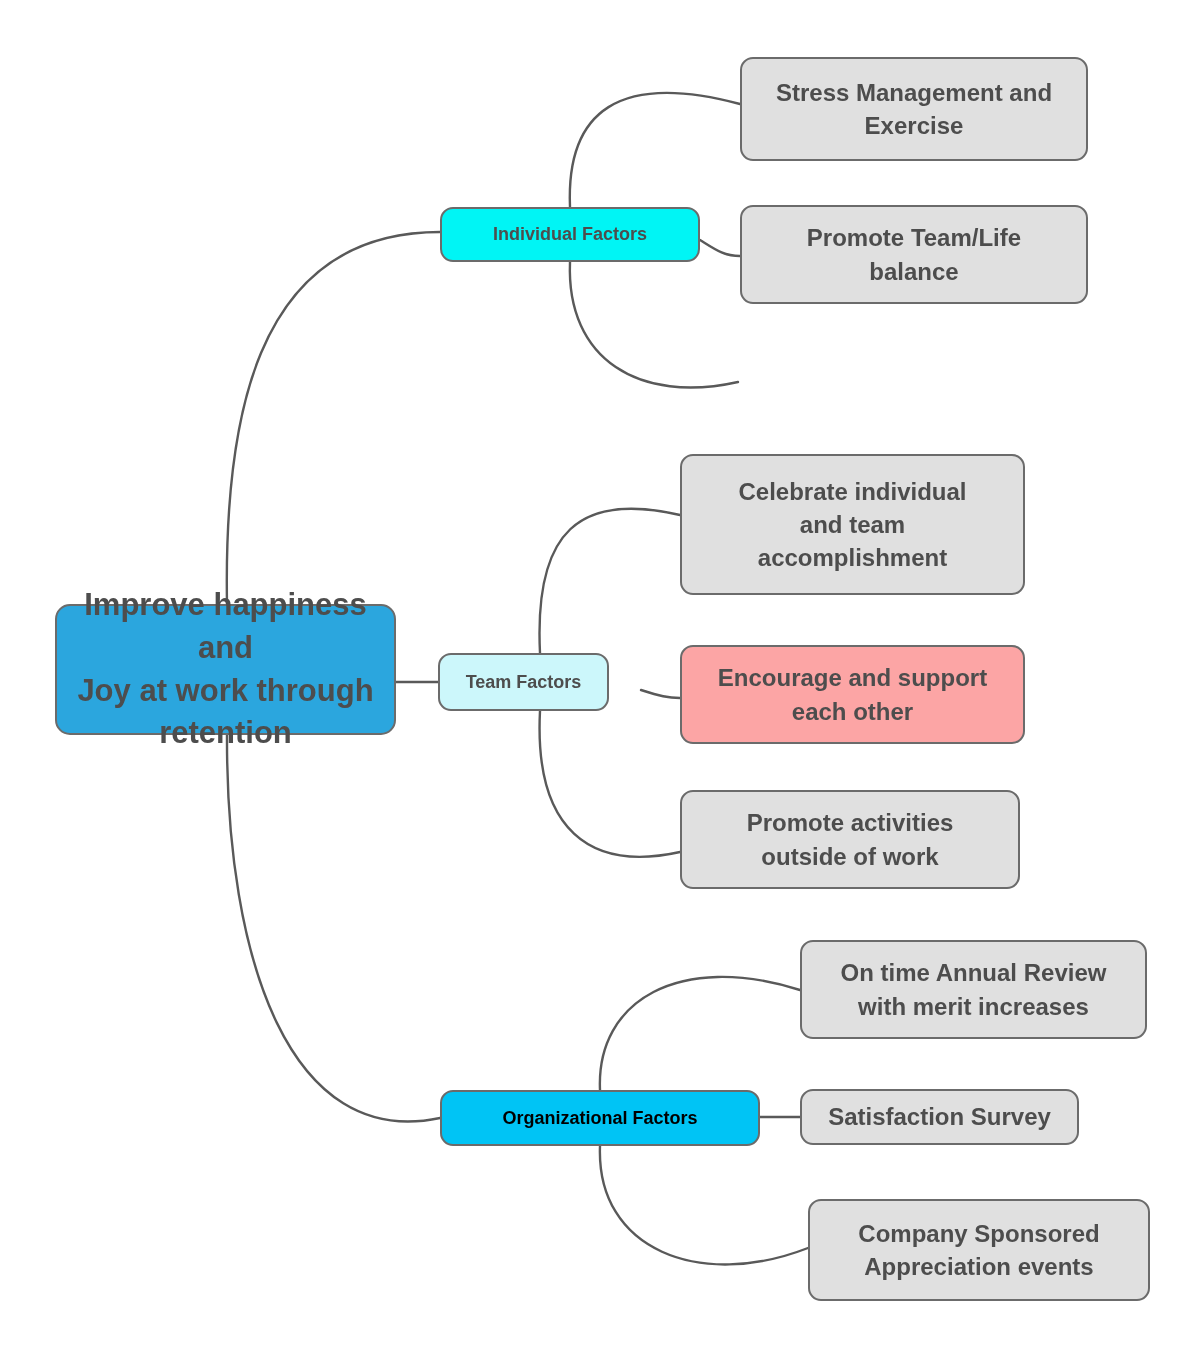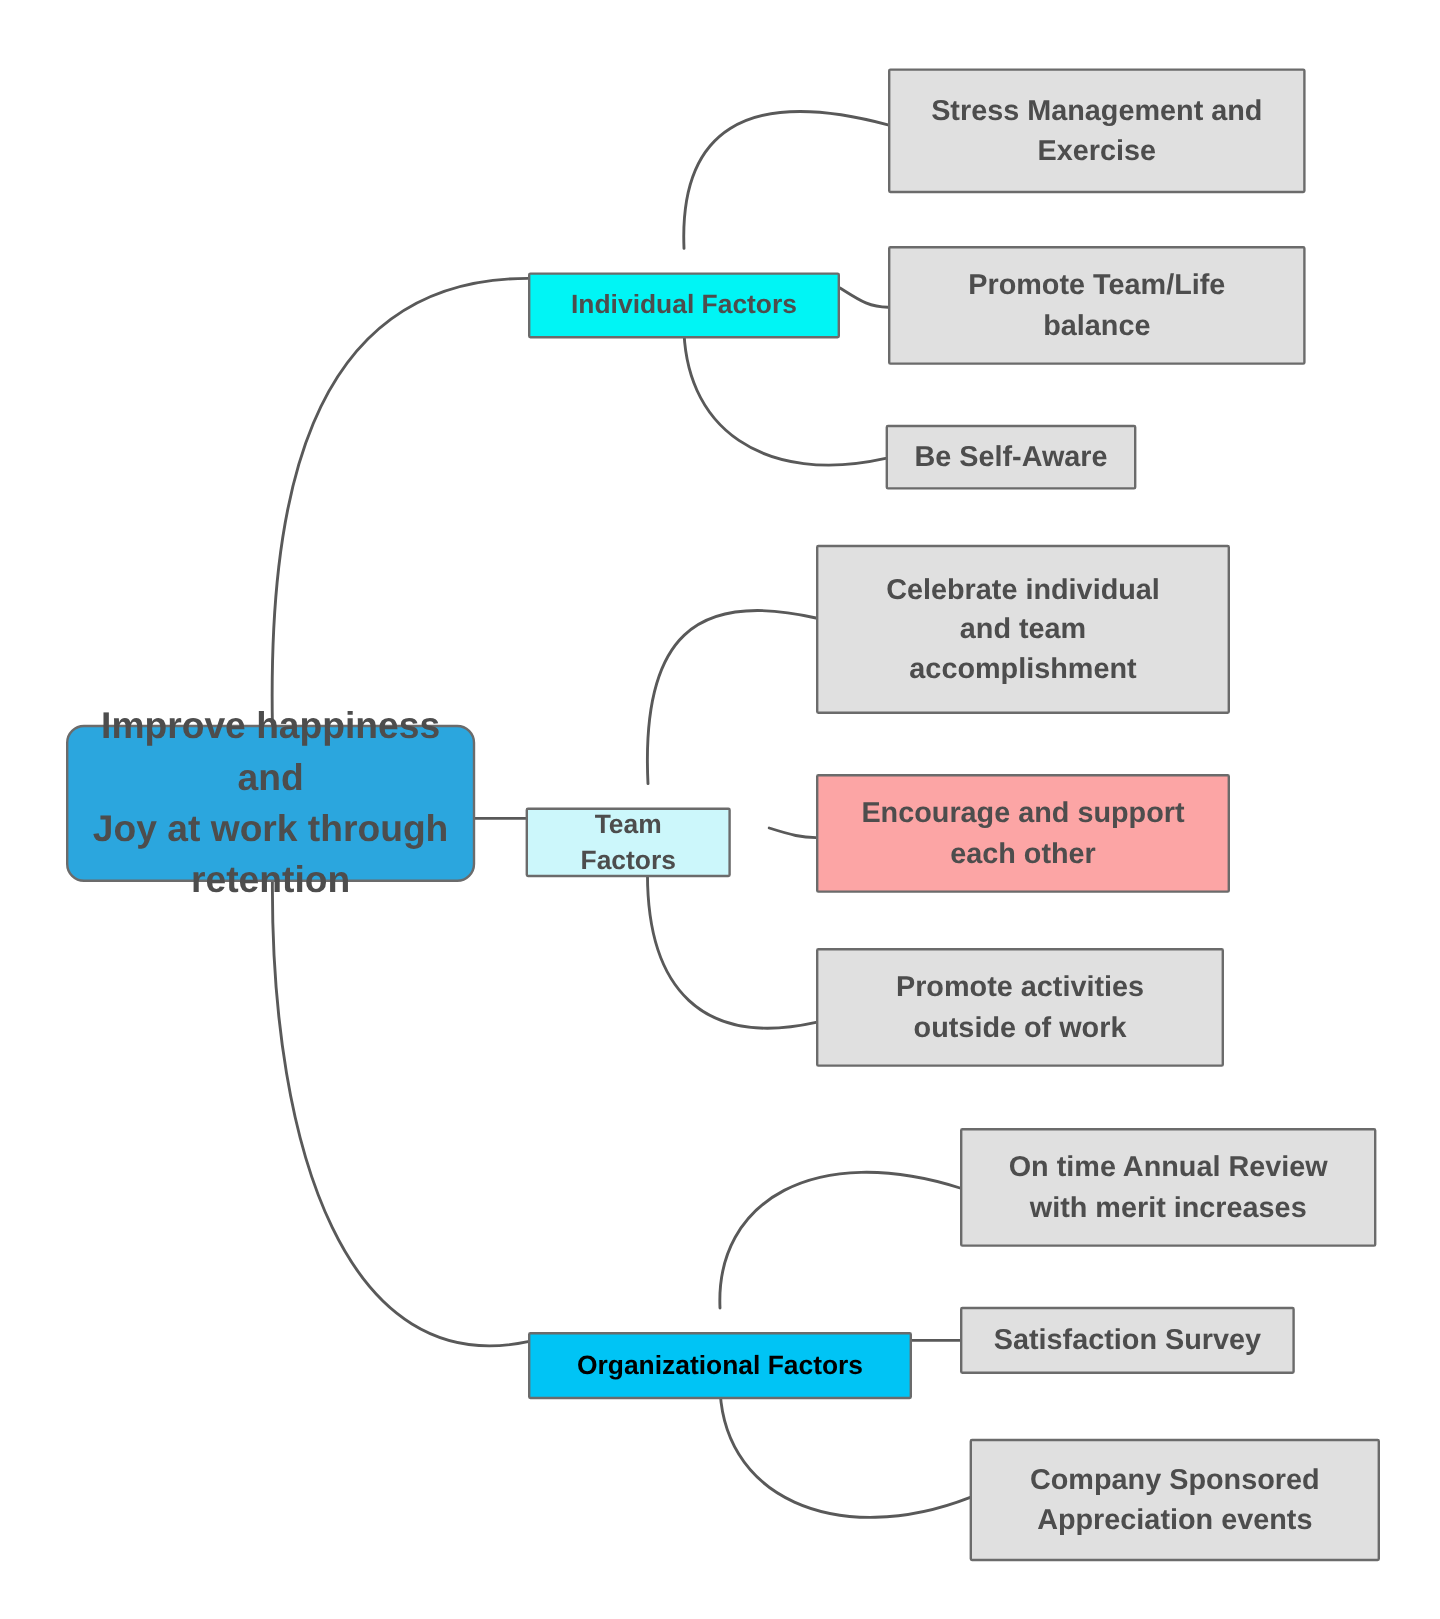--- a/index.html
+++ b/index.html
@@ -26,34 +26,33 @@
     pointer-events: none;
   }
   .node {
     position: absolute;
     box-sizing: border-box;
     display: flex;
     align-items: center;
     justify-content: center;
     text-align: center;
     border: 2.5px solid #6b6b6b;
-    border-radius: 2px;
+    border-radius: 13px;
     color: #4d4d4d;
     font-weight: bold;
     line-height: 1.38;
     padding: 4px 14px;
     white-space: pre-line;
   }
   .node.root {
     font-size: 31px;
     border-radius: 15px;
   }
   .node.branch {
-    font-size: 22px;
-    margin-top: 20px;
+    font-size: 18px;
   }
   .node.leaf {
     font-size: 24px;
   }
 </style>
 </head>
 <body>
 
 <div id="mindmap">
 
@@ -82,23 +81,20 @@
     <span>Individual Factors</span>
   </div>
   <div class="node leaf" style="left: 740px; top: 57px; width: 348px; height: 104px; background: rgb(224, 224, 224); border-color: rgb(107, 107, 107); color: rgb(77, 77, 77);">
     <span>Stress Management and
 Exercise</span>
   </div>
   <div class="node leaf" style="left: 740px; top: 205px; width: 348px; height: 99px; background: rgb(224, 224, 224); border-color: rgb(107, 107, 107); color: rgb(77, 77, 77);">
     <span>Promote Team/Life
 balance</span>
   </div>
-  <div class="node leaf" style="left: 738px; top: 354px; width: 209px; height: 54px; background: rgb(224, 224, 224); border-color: rgb(107, 107, 107); color: rgb(77, 77, 77);">
-    <span>Be Self-Aware</span>
-  </div>
 
   <div class="node branch" style="left: 438px; top: 653px; width: 171px; height: 58px; background: rgb(204, 247, 251); border-color: rgb(107, 107, 107); color: rgb(77, 77, 77);">
     <span>Team Factors</span>
   </div>
   <div class="node leaf" style="left: 680px; top: 454px; width: 345px; height: 141px; background: rgb(224, 224, 224); border-color: rgb(107, 107, 107); color: rgb(77, 77, 77);">
     <span>Celebrate individual
 and team
 accomplishment</span>
   </div>
   <div class="node leaf" style="left: 680px; top: 645px; width: 345px; height: 99px; background: #fca5a5; border-color: rgb(107, 107, 107); color: rgb(77, 77, 77);">

